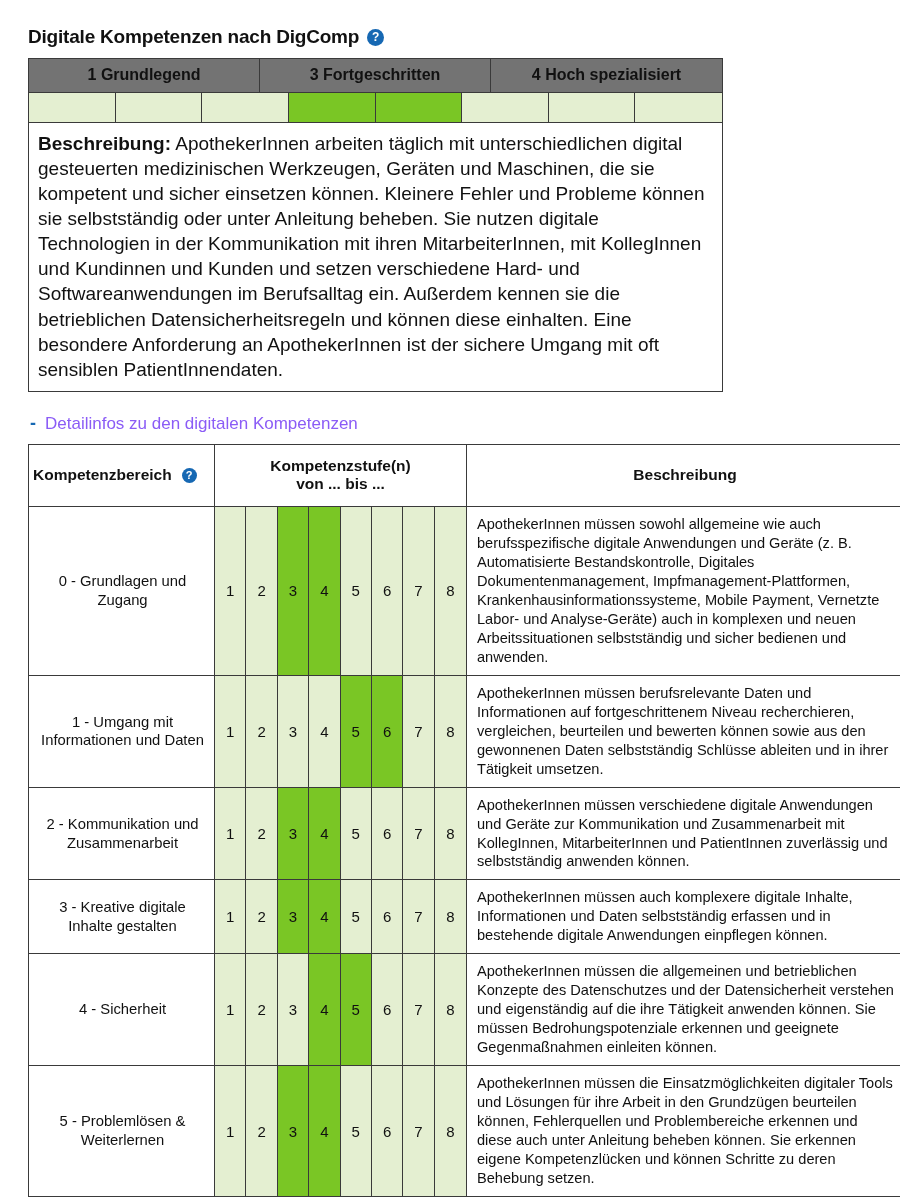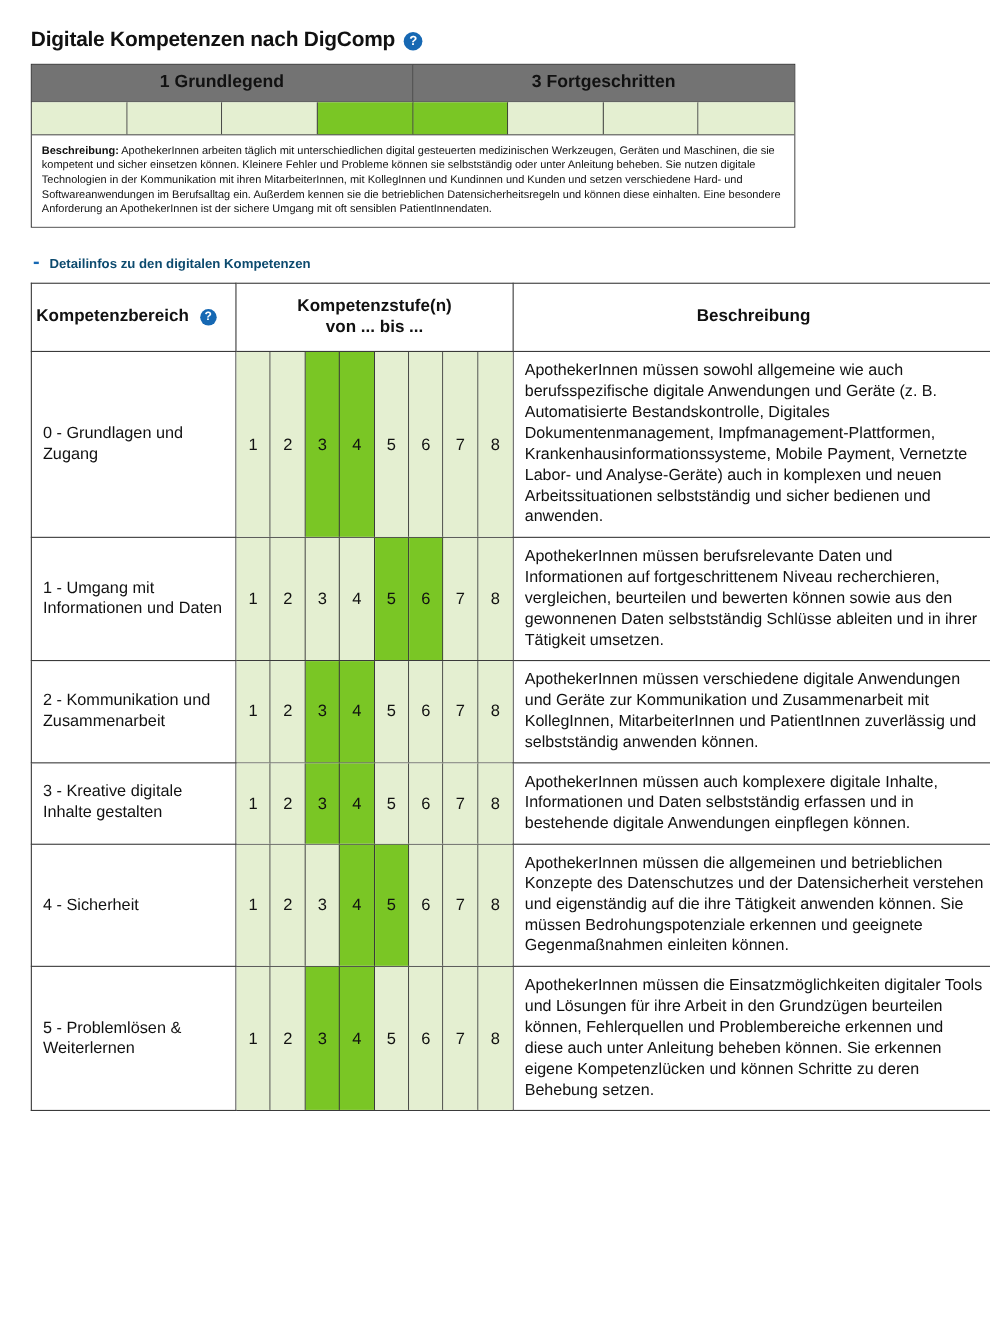--- a/index.html
+++ b/index.html
@@ -89,21 +89,21 @@
     border-right: 1.5px solid #3a3a3a;
     box-sizing: border-box;
   }
   .summary-bar .cell:last-child { border-right: none; }
   .cell.on  { background: #7ac625; }
   .cell.off { background: #e4efd1; }
 
   .summary-desc {
     border-top: 1.5px solid #3a3a3a;
     padding: 8px 9px 9px 9px;
-    font-size: 10px;
+    font-size: 19px;
     line-height: 1.32;
     text-align: left;
     background: #ffffff;
   }
   .summary-desc b { font-weight: bold; }
 
   
   .section-heading {
     display: flex;
     align-items: baseline;
@@ -112,23 +112,23 @@
   }
   .toggle-dash {
     color: #1668b3;
     font-weight: bold;
     font-size: 18px;
     line-height: 1;
     cursor: pointer;
     user-select: none;
   }
   .section-heading .sh-text {
-    font-size: 12px;
-    font-weight: bold;
-    color: #0c4a6e;
+    font-size: 17px;
+    font-weight: normal;
+    color: #8b5cf6;
   }
 
   
   table.detail {
     margin: 0 12px 12px 12px;
     border-collapse: collapse;
     width: 876px;
     table-layout: fixed;
     border: 1.5px solid #3a3a3a;
   }
@@ -152,21 +152,21 @@
   .th-area-inner {
     display: flex;
     align-items: center;
     gap: 10px;
   }
 
   td.area {
     font-size: 14.8px;
     line-height: 1.26;
     padding: 6px 8px 6px 10px;
-    text-align: left;
+    text-align: center;
     background: #ffffff;
   }
   td.area .area-label {
     display: inline-block;
     text-indent: 0;
   }
 
   td.levels {
     padding: 0;
     background: #ffffff;
@@ -212,20 +212,21 @@
   <div class="page-title-row" data-name="page-header">
     <div class="page-title" data-name="page-title">Digitale Kompetenzen nach DigComp</div>
     <span class="help-icon" data-name="help-circle-icon">?</span>
   </div>
 
   <div class="summary" data-name="summary-panel">
 
     <div class="summary-levels" data-name="summary-level-headers">
       <div class="lvl-head" data-name="summary-level-header">1 Grundlegend</div>
       <div class="lvl-head" data-name="summary-level-header">3 Fortgeschritten</div>
+      <div class="lvl-head" data-name="summary-level-header">4 Hoch spezialisiert</div>
     </div>
 
     <div class="summary-bar" id="summary-bar" data-name="summary-level-bar">
         <div class="cell off" data-name="summary-level-cell-1"></div>
         <div class="cell off" data-name="summary-level-cell-2"></div>
         <div class="cell off" data-name="summary-level-cell-3"></div>
         <div class="cell on" data-name="summary-level-cell-4"></div>
         <div class="cell on" data-name="summary-level-cell-5"></div>
         <div class="cell off" data-name="summary-level-cell-6"></div>
         <div class="cell off" data-name="summary-level-cell-7"></div>

